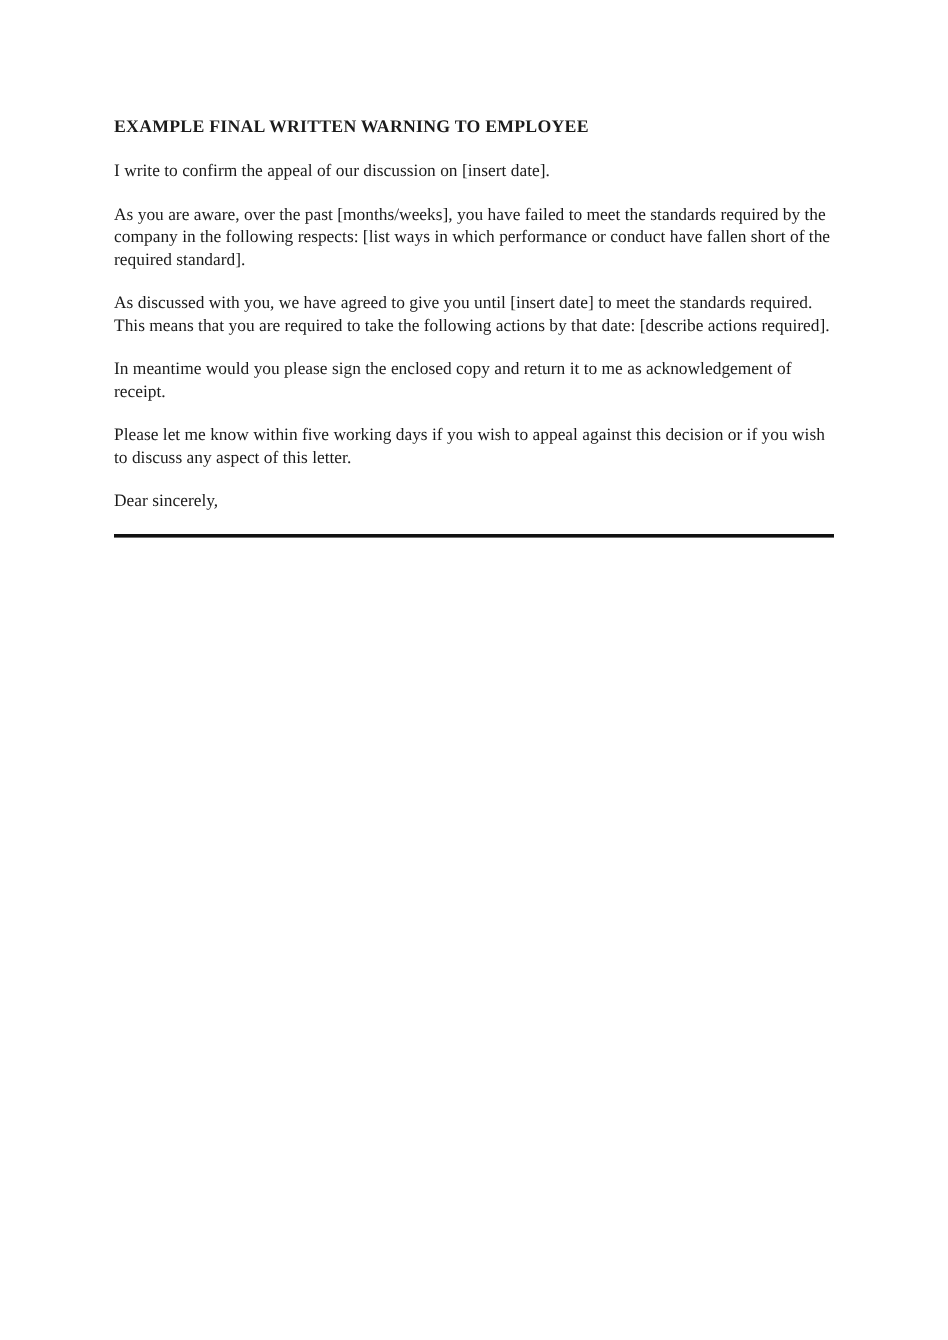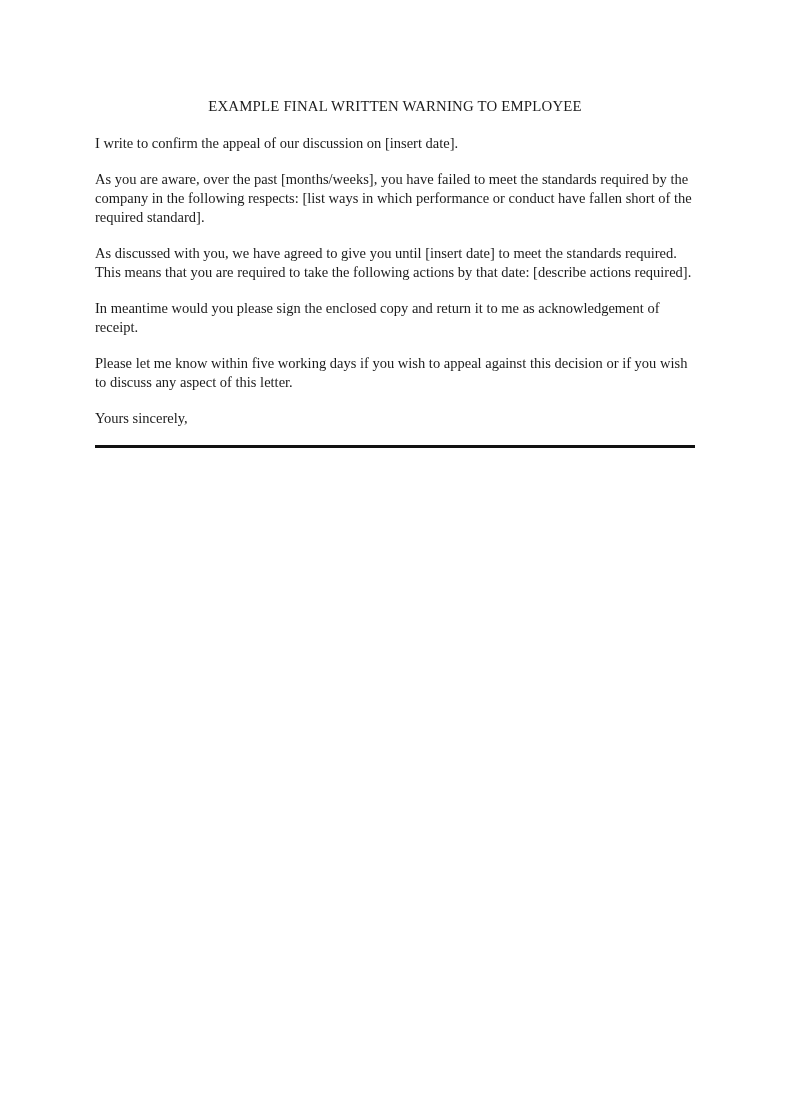--- a/index.html
+++ b/index.html
@@ -18,24 +18,23 @@
     height: 1117px;
     background: #ffffff;
     padding: 97px 95px 0 95px;
     font-family: "Liberation Serif", serif;
     font-size: 14.5px;
     line-height: 19px;
     color: #1b1b1b;
   }
   .letter-title {
     font-size: 14.8px;
-    font-weight: normal;
+    font-weight: bold;
     letter-spacing: 0.2px;
     margin: 0 0 18px 0;
-    text-align: center;
   }
   .para {
     margin: 0 0 17px 0;
     max-width: 600px;
   }
   .signature-line {
     width: 600px;
     height: 3px;
     background: #111111;
     margin-top: 2px;
@@ -52,16 +51,16 @@
 
   <p class="para">As you are aware, over the past [months/weeks], you have failed to meet the standards required by the company in the following respects: [list ways in which performance or conduct have fallen short of the required standard].</p>
 
   <p class="para">As discussed with you, we have agreed to give you until [insert date] to meet the standards required. This means that you are required to take the following actions by that date: [describe actions required].</p>
 
 
   <p class="para">In meantime would you please sign the enclosed copy and return it to me as acknowledgement of receipt.</p>
 
   <p class="para">Please let me know within five working days if you wish to appeal against this decision or if you wish to discuss any aspect of this letter.</p>
 
-  <p class="para">Yours sincerely,</p>
+  <p class="para">Dear sincerely,</p>
 
   <div class="signature-line"></div>
 </div>
 
 </body></html>

